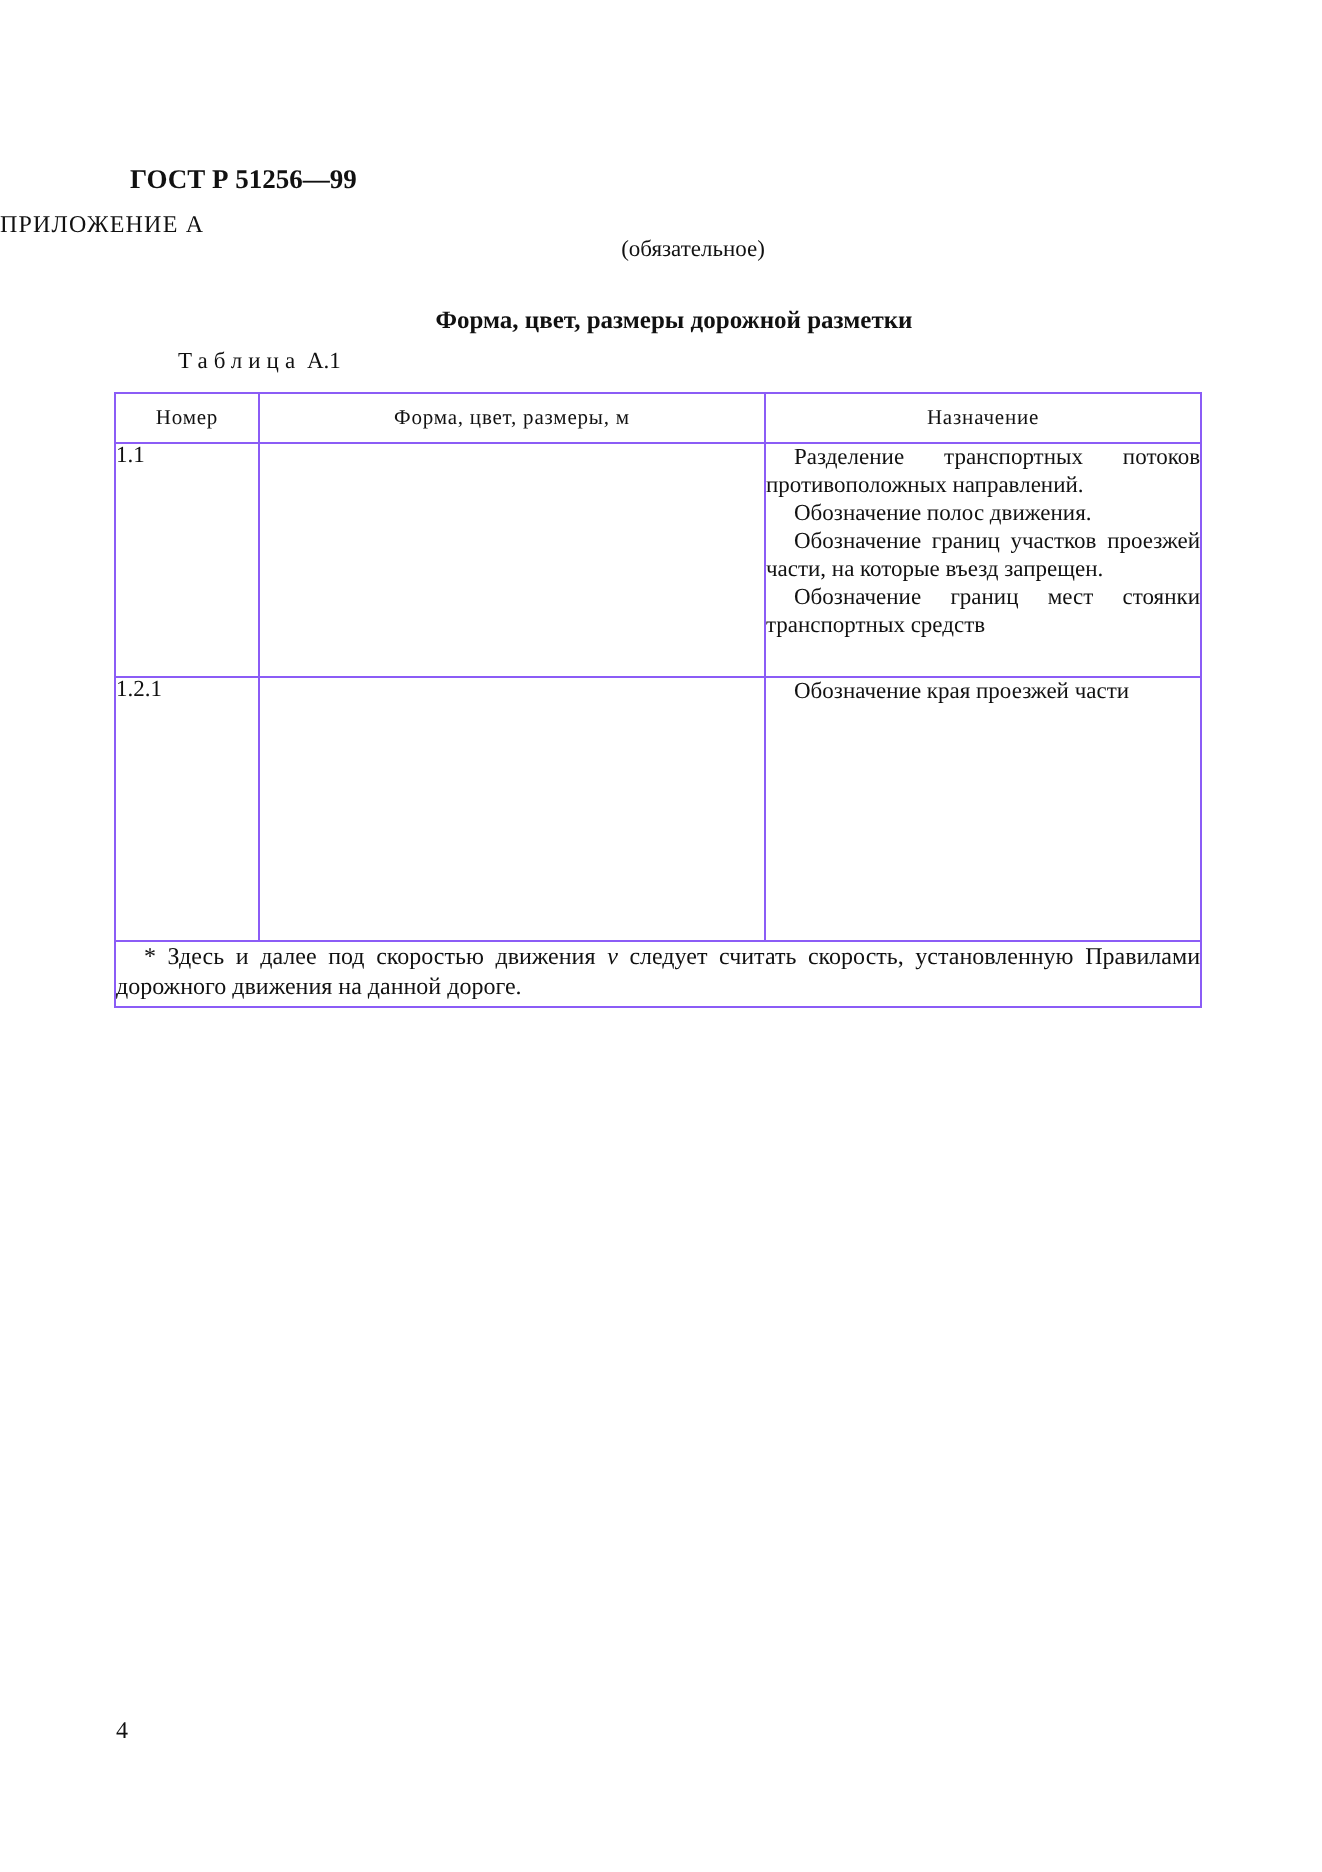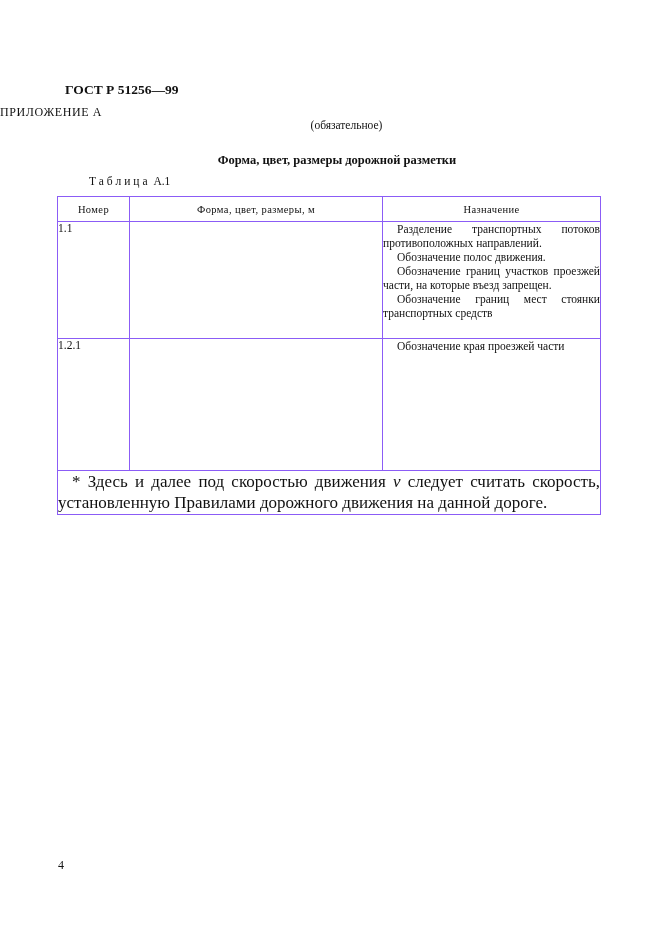--- a/index.html
+++ b/index.html
@@ -18,21 +18,21 @@
   table.gost { position:absolute; left:57px; top:196px; width:543px; border-collapse:collapse; table-layout:fixed; }
   table.gost th, table.gost td { border:1px solid #8b5cf6; padding:0; vertical-align:top; }
   table.gost th { font-weight:normal; font-size:10.5px; letter-spacing:0.4px; vertical-align:middle; text-align:center; height:25px; }
   tr.r1 { height:117px; } tr.r2 { height:132px; } tr.r3 { height:193px; } tr.r4 { height:154px; } tr.rf { height:33px; }
 
   td.num { text-align:left; font-size:11.5px; padding-top:6px; }
   td.purpose { padding:4px 8px; font-size:11.5px; }
   td.purpose p { margin:0; text-indent:14px; text-align:justify; line-height:1.22; }
 
   .figwrap { position:relative; width:100%; height:100%; overflow:hidden; }
-  td.footnote { padding:3px 10px; font-size:17px; }
+  td.footnote { padding:3px 10px; font-size:12px; }
   td.footnote p { margin:0; text-indent:14px; text-align:justify; line-height:1.25; }
   td.footnote .it { font-style:italic; }
 </style>
 </head>
 <body>
 
 <div class="page">
 
   <div class="doc-code">ГОСТ Р 51256—99</div>
   <div class="appendix">ПРИЛОЖЕНИЕ А</div>

